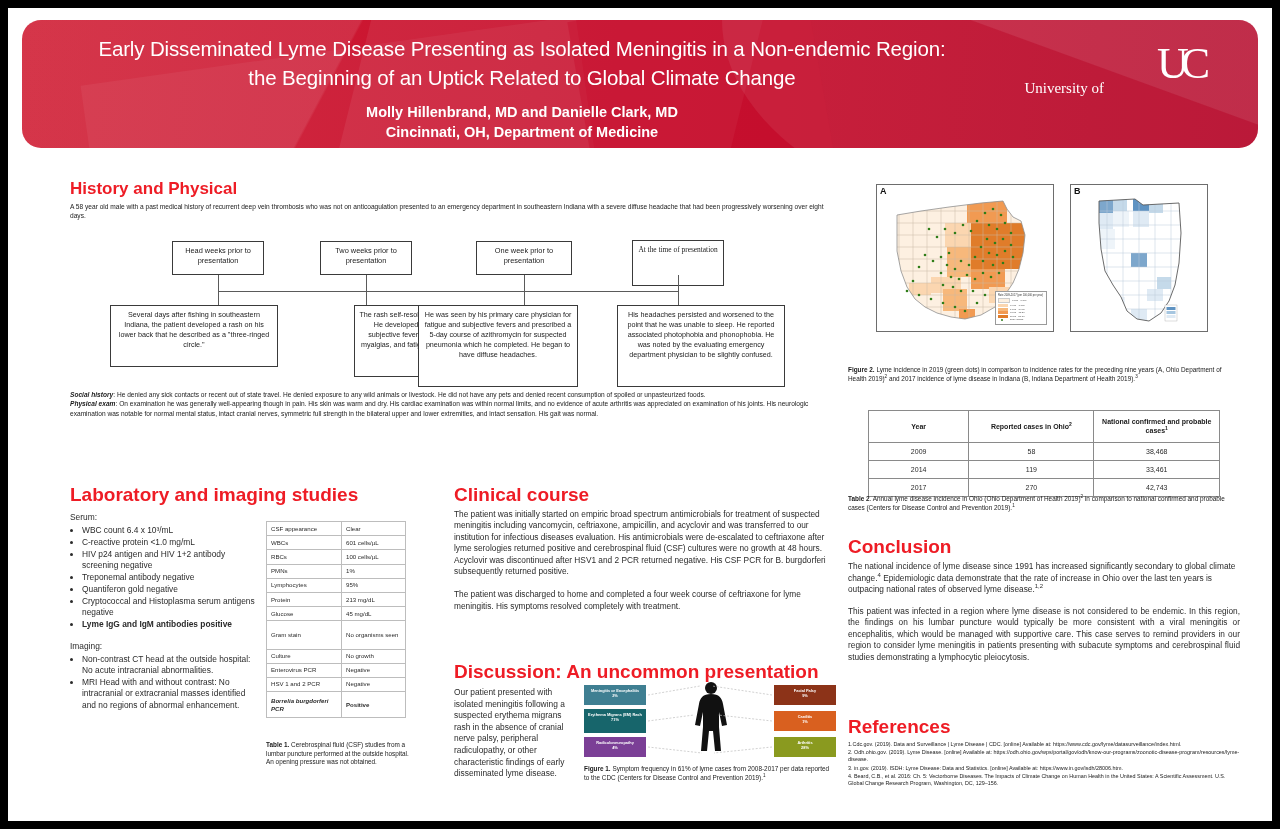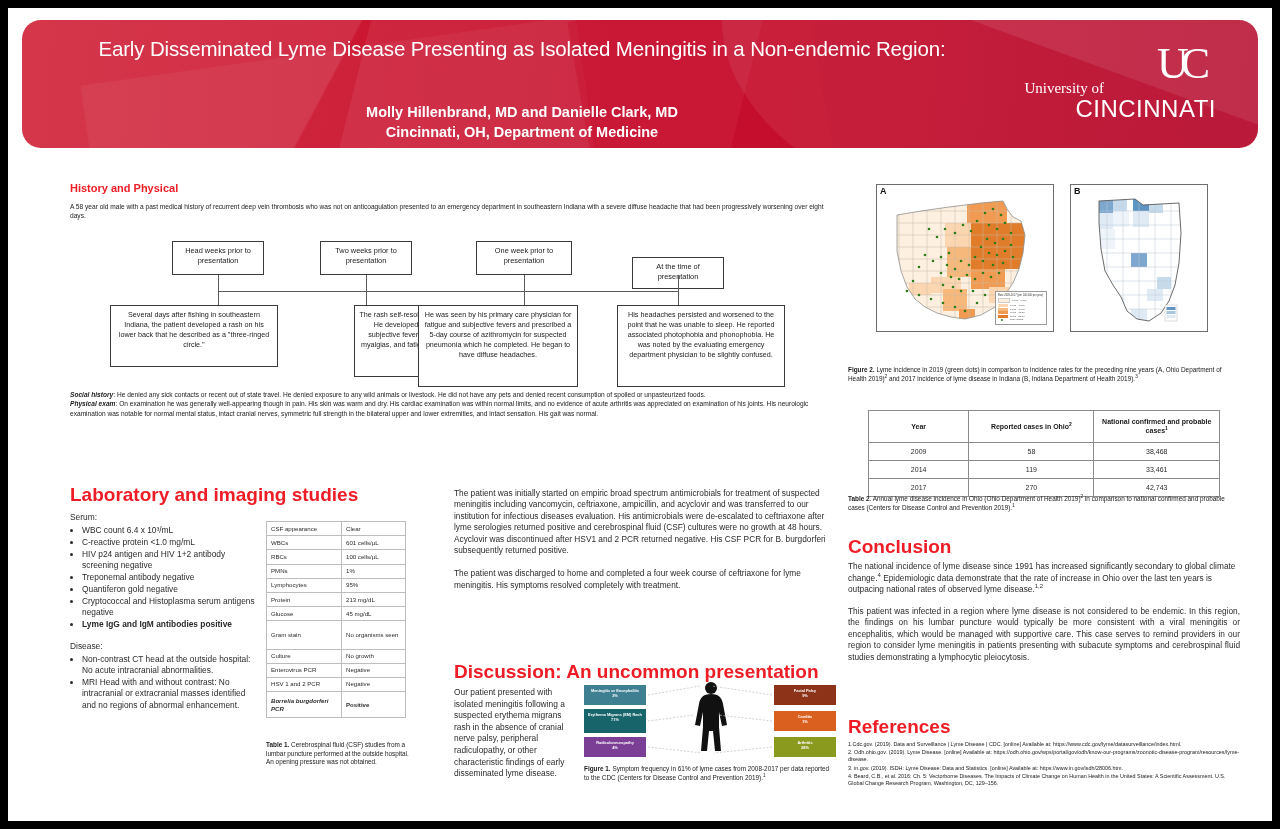--- a/index.html
+++ b/index.html
@@ -128,21 +128,21 @@
     letter-spacing: 0.5px;
     display: block;
     text-align: right;
     margin-top: -2px;
   }
 
   
   .h-red {
     color: #ee1c25;
     font-weight: bold;
-    font-size: 11px;
+    font-size: 17px;
     margin: 0 0 2px 0;
     line-height: 21px;
   }
   .h-red.big { font-size: 19px; }
 
   .body-sm {
     font-size: 6.6px;
     line-height: 9.3px;
     color: #1a1a1a;
     text-align: left;
@@ -355,43 +355,43 @@
 <div class="poster">
 
   <div class="banner">
     <div class="swoosh2"></div>
     <div class="swoosh1"></div>
     <div class="swoosh3"></div>
     <div class="arc"></div>
 
     <div class="title-block">
       <div class="title-line">Early Disseminated Lyme Disease Presenting as Isolated Meningitis in a Non-endemic Region:</div>
+      <div class="title-line">the Beginning of an Uptick Related to Global Climate Change</div>
     </div>
     <div class="author-block">
       <div class="author-line">Molly Hillenbrand, MD and Danielle Clark,  MD</div>
       <div class="author-line">Cincinnati, OH,  Department of Medicine</div>
     </div>
 
     <div class="uc-logo">
       <span class="uc-mark">UC</span>
       <span class="uc-univ">University of</span>
-      <span class="uc-city">CINCINNATI</span>
     </div>
   </div>
 
   <div id="hp">
     <div class="h-red">History and Physical</div>
     <div class="body-sm intro">A 58 year old male with a past medical history of recurrent deep vein thrombosis who was not on anticoagulation presented to an emergency department in southeastern Indiana with a severe diffuse headache that had been progressively worsening over eight days.</div>
 
     <div class="timeline">
 
       <div class="tl-top" style="left:102px;  top:12px; width:92px;  height:34px;">Head weeks prior to presentation</div>
       <div class="tl-top" style="left:250px;  top:12px; width:92px;  height:34px;">Two weeks prior to presentation</div>
       <div class="tl-top" style="left:406px;  top:12px; width:96px;  height:34px;">One week prior to presentation</div>
-      <div class="tl-top" style="left:562px;  top:28px; width:92px;  height:32px;">At the time of presentation</div>
+      <div class="tl-top" style="left:562px;  top:11px; width:92px;  height:46px;font-family:Liberation Serif, serif;">At the time of presentation</div>
 
       <div class="tl-line-h" style="left:148px; top:62px; width:460px;"></div>
 
       <div class="tl-line-v" style="left:148px; top:46px; height:16px;"></div>
       <div class="tl-line-v" style="left:296px; top:46px; height:16px;"></div>
       <div class="tl-line-v" style="left:454px; top:46px; height:16px;"></div>
       <div class="tl-line-v" style="left:608px; top:46px; height:16px;"></div>
 
       <div class="tl-line-v" style="left:148px; top:62px; height:14px;"></div>
       <div class="tl-line-v" style="left:296px; top:62px; height:14px;"></div>
@@ -419,21 +419,21 @@
     <div class="lead" style="margin-top:6px;">Serum:</div>
     <ul>
       <li>WBC count 6.4 x 10³/mL</li>
       <li>C-reactive protein &lt;1.0 mg/mL</li>
       <li>HIV p24 antigen and HIV 1+2 antibody screening negative</li>
       <li>Treponemal antibody negative</li>
       <li>Quantiferon gold negative</li>
       <li>Cryptococcal and Histoplasma serum antigens negative</li>
       <li class="bold">Lyme IgG and IgM antibodies positive</li>
     </ul>
-    <div class="lead" style="margin-top:9px;">Disease:</div>
+    <div class="lead" style="margin-top:9px;">Imaging:</div>
     <ul>
       <li>Non-contrast CT head at the outside hospital:  No acute intracranial abnormalities.</li>
       <li>MRI Head with and without contrast: No intracranial or extracranial masses identified and no regions of abnormal enhancement.</li>
     </ul>
   </div>
 
   <table id="csf-table">
     <tbody>
       <tr>
           <td class="k">CSF appearance</td>
@@ -484,20 +484,21 @@
           <td style="font-weight:bold;">Positive</td>
         </tr>
     </tbody>
   </table>
 
   <div id="table1-cap" class="cap">
     <b>Table 1.</b><span> Cerebrospinal fluid (CSF) studies from a lumbar puncture performed at the outside hospital. An opening pressure was not obtained.</span>
   </div>
 
   <div id="clinical">
+    <div class="h-red big">Clinical course</div>
     <p class="body-md" style="margin-top:4px;">The patient was initially  started on empiric broad spectrum antimicrobials for treatment of suspected meningitis including vancomycin, ceftriaxone,  ampicillin, and acyclovir and was transferred to our institution for infectious diseases evaluation.  His antimicrobials were de-escalated to ceftriaxone after lyme serologies returned positive and cerebrospinal fluid (CSF) cultures were no growth at 48 hours. Acyclovir was discontinued after HSV1 and 2 PCR returned negative. His CSF PCR for B. burgdorferi  subsequently returned positive.</p>
     <p class="body-md">The patient was discharged to home and completed a four week course of ceftriaxone for lyme meningitis. His symptoms resolved completely with treatment.</p>
   </div>
 
   <div id="discussion">
     <div class="h-red big" style="white-space:nowrap;">Discussion: An uncommon presentation</div>
 
     <div id="disc-text">Our patient presented with isolated meningitis following a suspected erythema migrans rash in the absence of cranial nerve palsy, peripheral radiculopathy, or other characteristic findings of early disseminated lyme disease.</div>
 
     <div id="fig1">

